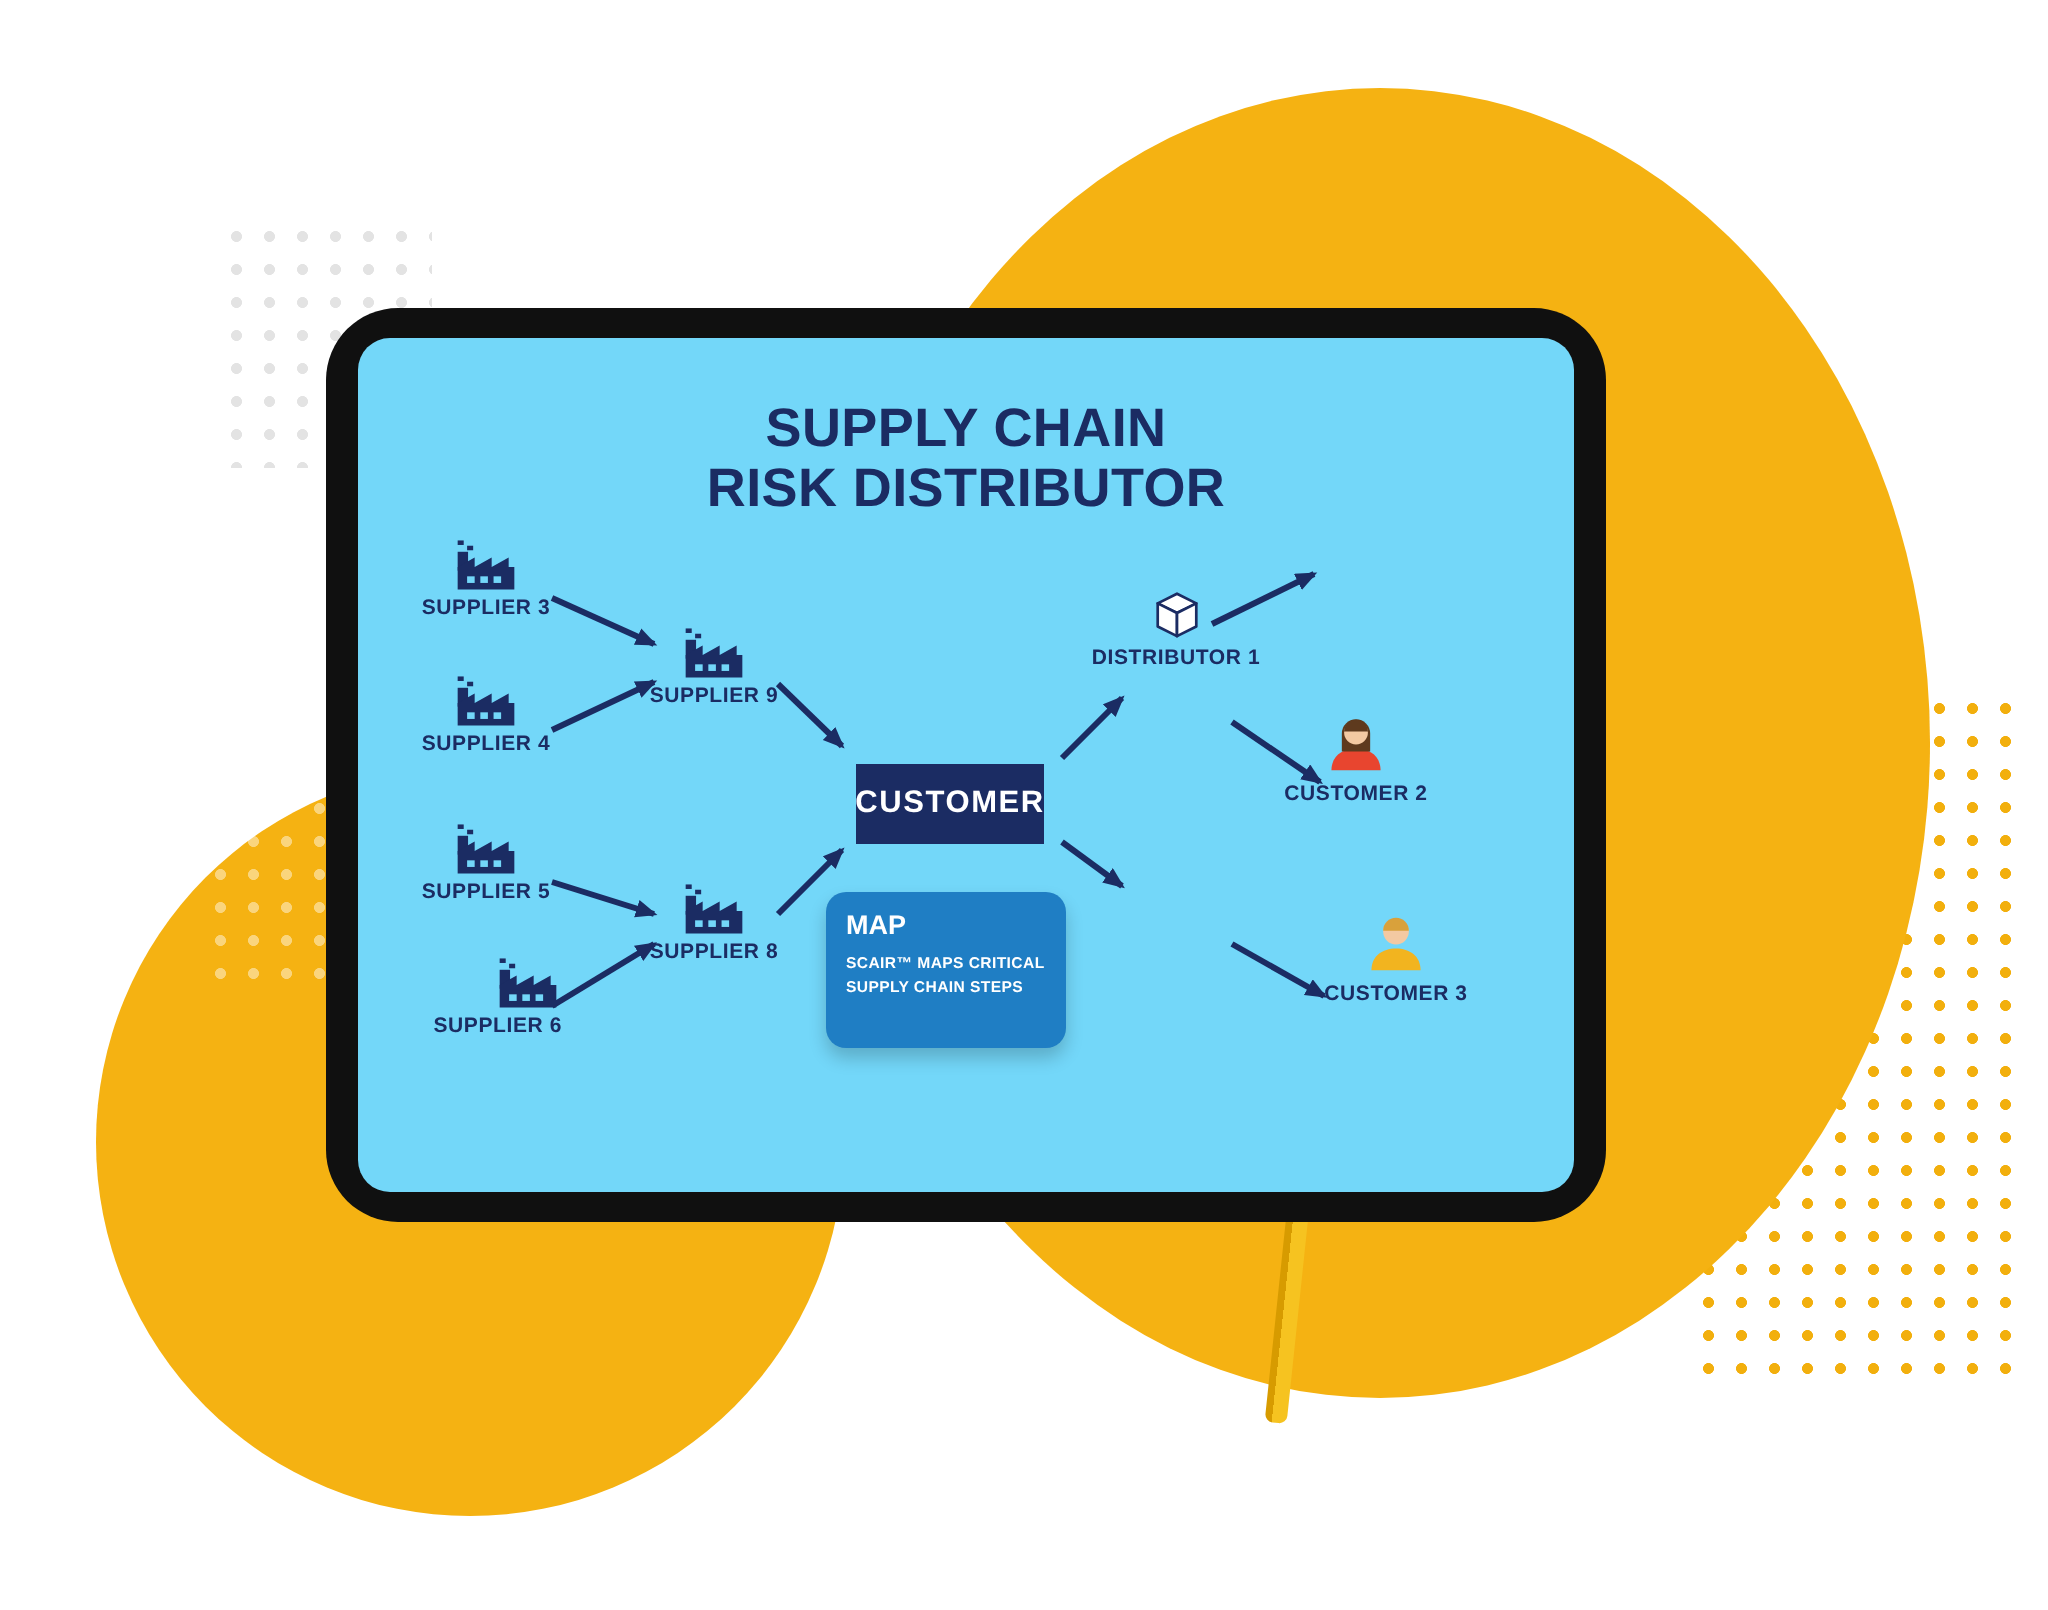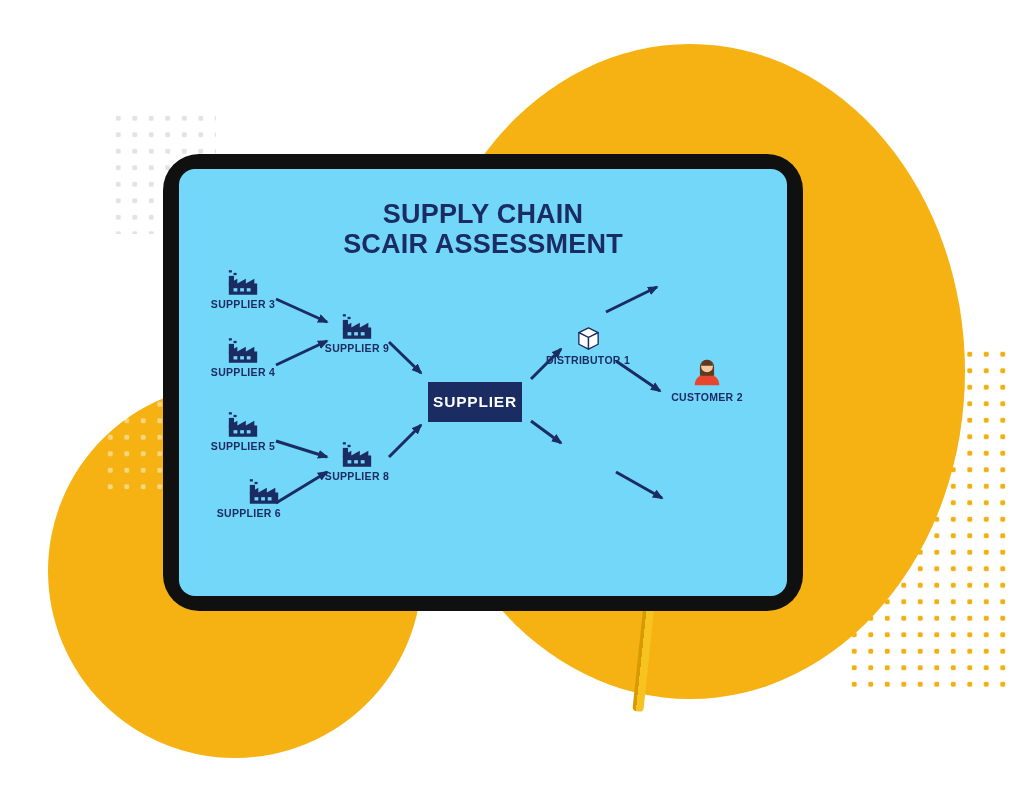--- a/index.html
+++ b/index.html
@@ -45,24 +45,24 @@
   }
   .flow{position:absolute;left:0;top:0;width:608px;height:427px;}
   .node{position:absolute;display:flex;flex-direction:column;align-items:center;gap:3px;}
   .nlabel{font-weight:700;font-size:10.5px;color:#1B2C63;letter-spacing:.3px;white-space:nowrap;}
   .node-s3{left:26px;top:101px;width:76px;}
   .node-s4{left:26px;top:169px;width:76px;}
   .node-s5{left:26px;top:243px;width:76px;}
   .node-s6{left:26px;top:310px;width:76px;align-items:flex-end;}
   .node-s1{left:140px;top:145px;width:76px;}
   .node-s2{left:140px;top:273px;width:76px;}
-  .node-d1{left:361px;top:155px;width:96px;}
+  .node-d1{left:361px;top:124px;width:96px;}
   .node-d2{left:361px;top:265px;width:96px;}
   .node-c1{left:471px;top:85px;width:96px;}
-  .node-c2{left:480px;top:185px;width:96px;}
+  .node-c2{left:451px;top:185px;width:96px;}
   .node-c3{left:471px;top:285px;width:96px;}
   .product-box{
     position:absolute;left:249px;top:213px;width:94px;height:40px;
     background:#1B2C63;display:flex;align-items:center;justify-content:center;
     color:#ffffff;font-weight:800;font-size:15.5px;letter-spacing:.8px;
   }
   .callout{
     position:absolute;left:234px;top:277px;width:120px;height:78px;box-sizing:border-box;
     background:#1F7EC4;border-radius:10px;padding:9px 10px;color:#ffffff;
     box-shadow:0 5px 9px rgba(0,0,0,.2);
@@ -80,21 +80,21 @@
   <div class="blob blob-small"></div>
   <div class="dots dots-topleft"></div>
   <div class="dots dots-overlay"></div>
   <div class="pencil"></div>
 
   <div class="tablet">
     <div class="screen">
 
       <div class="diagram-title">
         <div>SUPPLY CHAIN</div>
-        <div>SCAIR ASSESSMENT</div>
+        <div>RISK DISTRIBUTOR</div>
       </div>
 
       <svg class="flow" viewBox="0 0 608 427">
         <defs>
           <marker id="ah" markerWidth="4" markerHeight="4" refX="3" refY="1.5" orient="auto">
             <path d="M0,0 L3.6,1.5 L0,3 z" fill="#1B2C63"></path>
           </marker>
         </defs>
         <g stroke="#1B2C63" stroke-width="3" marker-end="url(#ah)">
           <line x1="97" y1="130" x2="148" y2="153"></line>
@@ -207,23 +207,28 @@
           <g fill="#73D7F9">
             <rect x="8" y="19" width="4" height="3.5"></rect>
             <rect x="15" y="19" width="4" height="3.5"></rect>
             <rect x="22" y="19" width="4" height="3.5"></rect>
           </g>
         </svg>
         <span class="nlabel">SUPPLIER 8</span>
       </div>
 
       <div class="product-box">
-        <span>SUPPLIER</span>
-      </div>
-
+        <span>CUSTOMER</span>
+      </div>
+
+      <div class="callout">
+        <div class="callout-heading">MAP</div>
+        <div class="callout-line">SCAIR™ MAPS CRITICAL</div>
+        <div class="callout-line">SUPPLY CHAIN STEPS</div>
+      </div>
 
       <div class="node node-d1">
         <svg width="27" height="27" viewBox="0 0 28 28">
           <g fill="#ffffff" stroke="#1B2C63" stroke-width="1.4" stroke-linejoin="round">
             <polygon points="4,9 14,4 24,9 14,14"></polygon>
             <polygon points="4,9 14,14 14,26 4,21"></polygon>
             <polygon points="24,9 14,14 14,26 24,21"></polygon>
           </g>
         </svg>
         <span class="nlabel">DISTRIBUTOR 1</span>
@@ -234,16 +239,24 @@
       <div class="node node-c2">
         <svg width="34" height="34" viewBox="0 0 36 36">
           <path d="M5 33 c0-7.5 5.8-11.5 13-11.5 s13 4 13 11.5 z" fill="#E8452F"></path>
           <path d="M10.5 23 v-9.5 a7.5 7.5 0 0 1 15 0 V23 z" fill="#5E3A1E"></path>
           <circle cx="18" cy="13" r="6.3" fill="#F3C9A2"></circle>
           <path d="M11.7 12.5 a6.3 6.3 0 0 1 12.6 0 z" fill="#5E3A1E"></path>
         </svg>
         <span class="nlabel">CUSTOMER 2</span>
       </div>
 
+      <div class="node node-c3">
+        <svg width="34" height="34" viewBox="0 0 36 36">
+          <path d="M5 33 c0-7.5 5.8-11.5 13-11.5 s13 4 13 11.5 z" fill="#F2B41F"></path>
+          <circle cx="18" cy="12.5" r="6.8" fill="#F3C9A2"></circle>
+          <path d="M11.2 12 a6.8 6.8 0 0 1 13.6 0 z" fill="#D9A13B"></path>
+        </svg>
+        <span class="nlabel">CUSTOMER 3</span>
+      </div>
 
     </div>
   </div>
 </div>
 
 </body></html>

